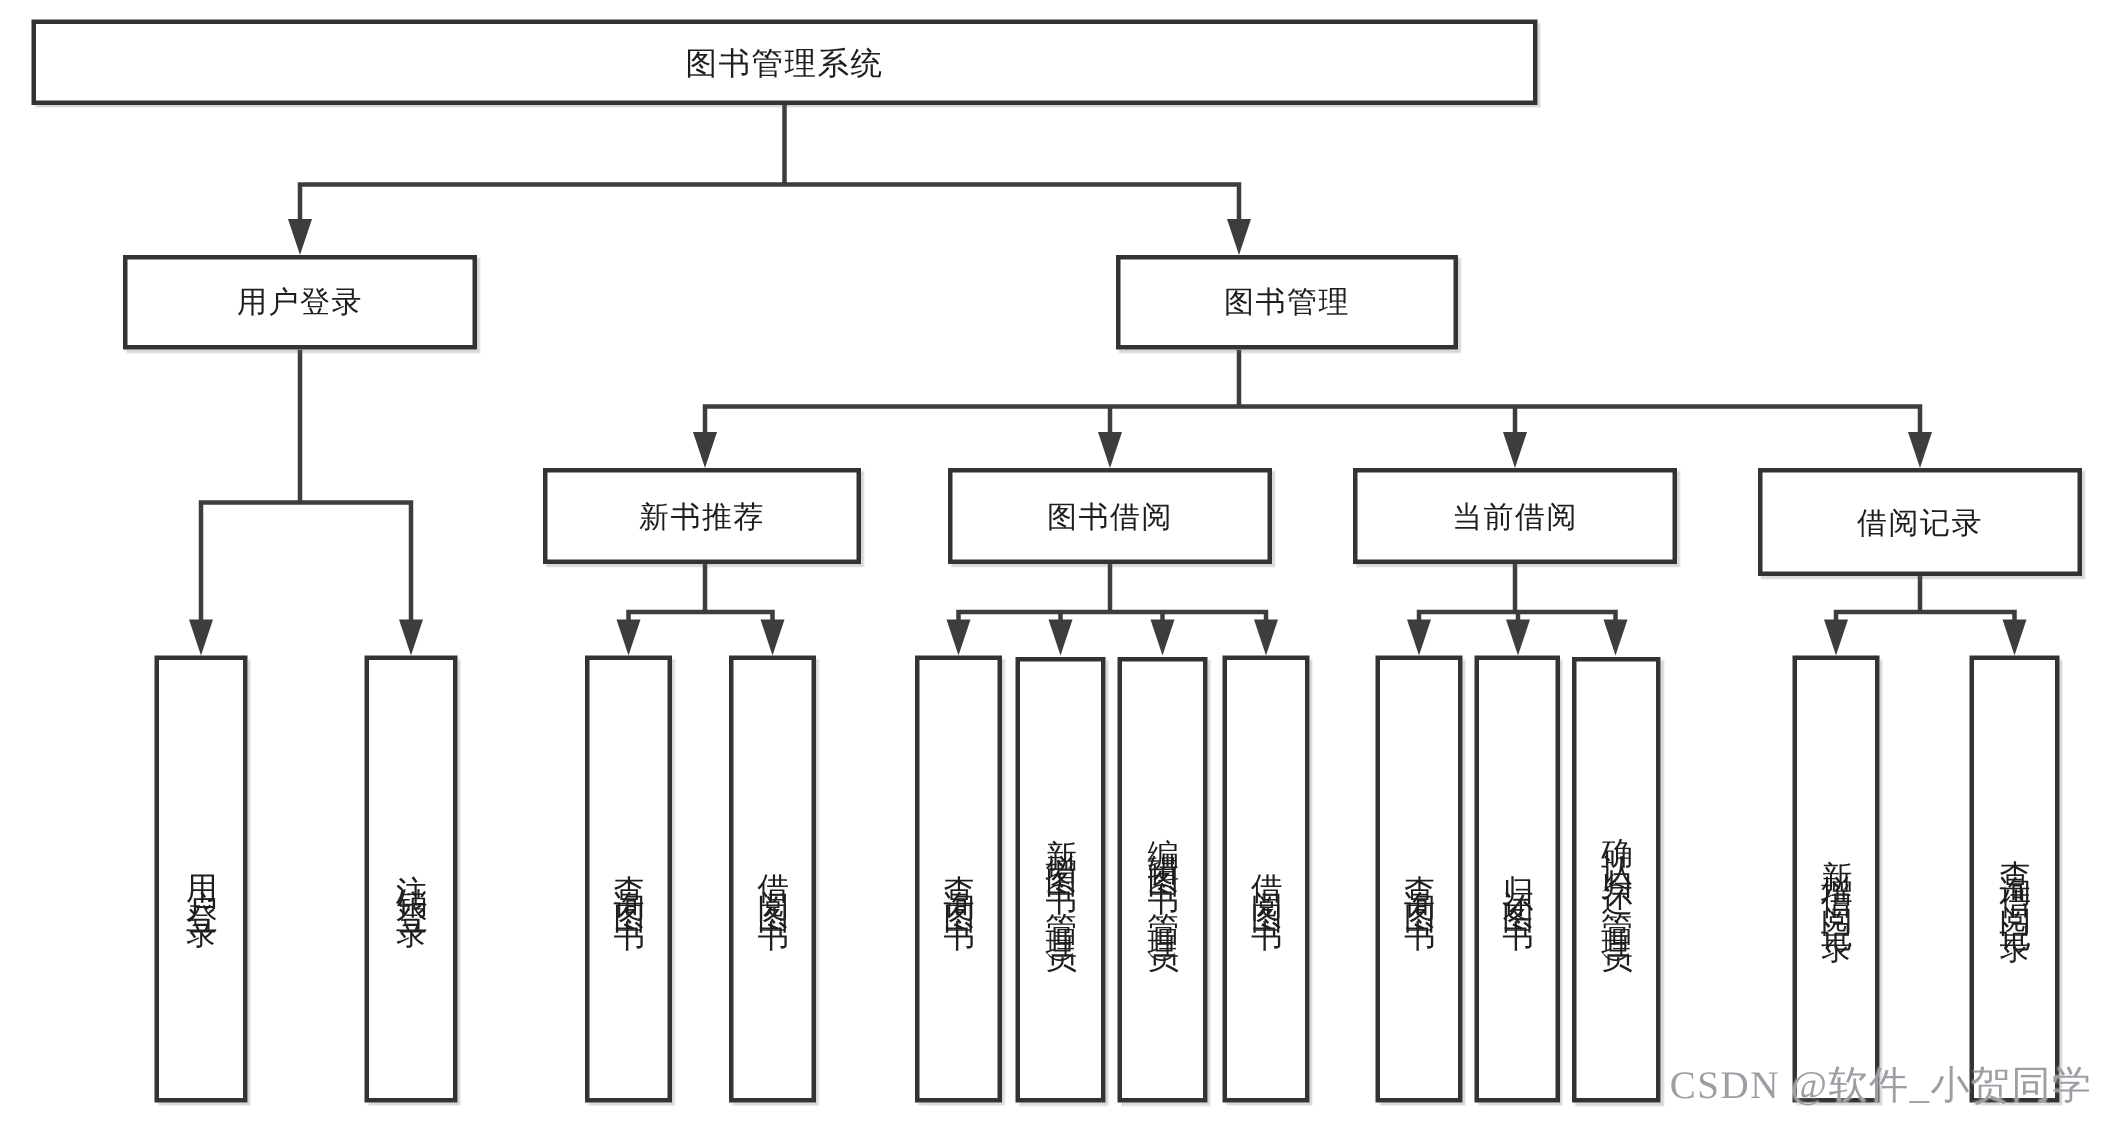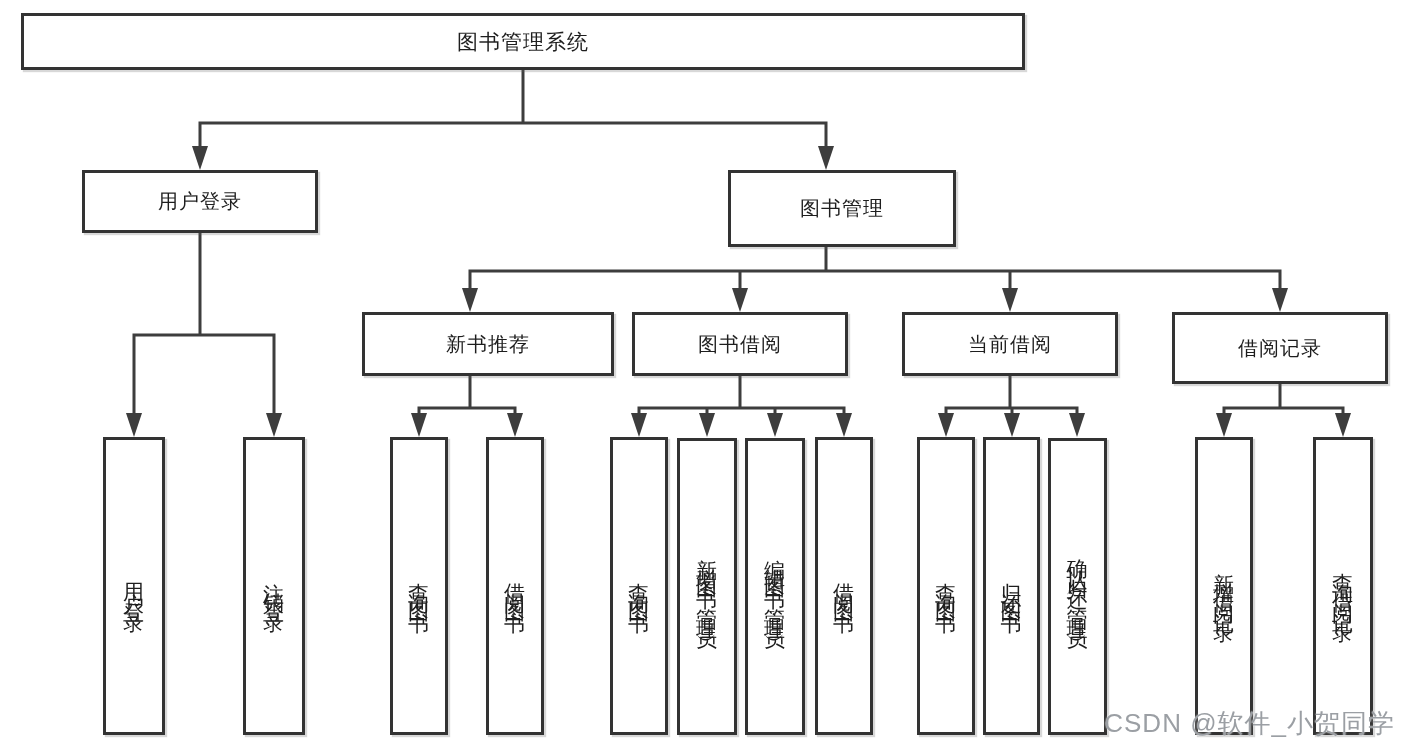--- a/index.html
+++ b/index.html
@@ -1,19 +1,19 @@
 <!DOCTYPE html>
 <html style="--c-line: #3d3d3d; --c-box_border: #333333; --c-text: #1e1e1e; --c-watermark: #9b9fa4; --c-background: #ffffff;"><head>
 <meta charset="utf-8">
 <style>
   html,body{margin:0;padding:0;background:#fff;}
   .canvas{
     position:relative;width:1405px;height:747px;
     background:var(--c-background,#ffffff);
-    font-family:Liberation Sans, sans-serif;
+    font-family:Liberation Serif, serif;
     color:var(--c-text,#1e1e1e);
     overflow:hidden;
   }
   .wires{position:absolute;left:0;top:0;}
   .wire{stroke:var(--c-line,#3d3d3d);stroke-width:3;fill:none;}
   .arrow{fill:var(--c-line,#3d3d3d);stroke:none;}
   .node{
     position:absolute;box-sizing:border-box;
     background:#fff;border:3px solid var(--c-box_border,#333333);
     display:flex;align-items:center;justify-content:center;
@@ -89,25 +89,25 @@
     <polygon class="arrow" points="1335,413 1351,413 1343,437"></polygon>
   </svg>
 
   <div class="node hbox root" style="left:21px;top:13px;width:1004px;height:57px">
     <span>图书管理系统</span>
   </div>
 
   <div class="node hbox" style="left:82px;top:170px;width:236px;height:63px">
     <span>用户登录</span>
   </div>
-  <div class="node hbox" style="left:728px;top:170px;width:228px;height:77px">
+  <div class="node hbox" style="left:744px;top:170px;width:228px;height:63px">
     <span>图书管理</span>
   </div>
 
-  <div class="node hbox" style="left:362px;top:312px;width:252px;height:64px">
+  <div class="node hbox" style="left:362px;top:312px;width:212px;height:64px">
     <span>新书推荐</span>
   </div>
   <div class="node hbox" style="left:632px;top:312px;width:216px;height:64px">
     <span>图书借阅</span>
   </div>
   <div class="node hbox" style="left:902px;top:312px;width:216px;height:64px">
     <span>当前借阅</span>
   </div>
   <div class="node hbox" style="left:1172px;top:312px;width:216px;height:72px">
     <span>借阅记录</span>

